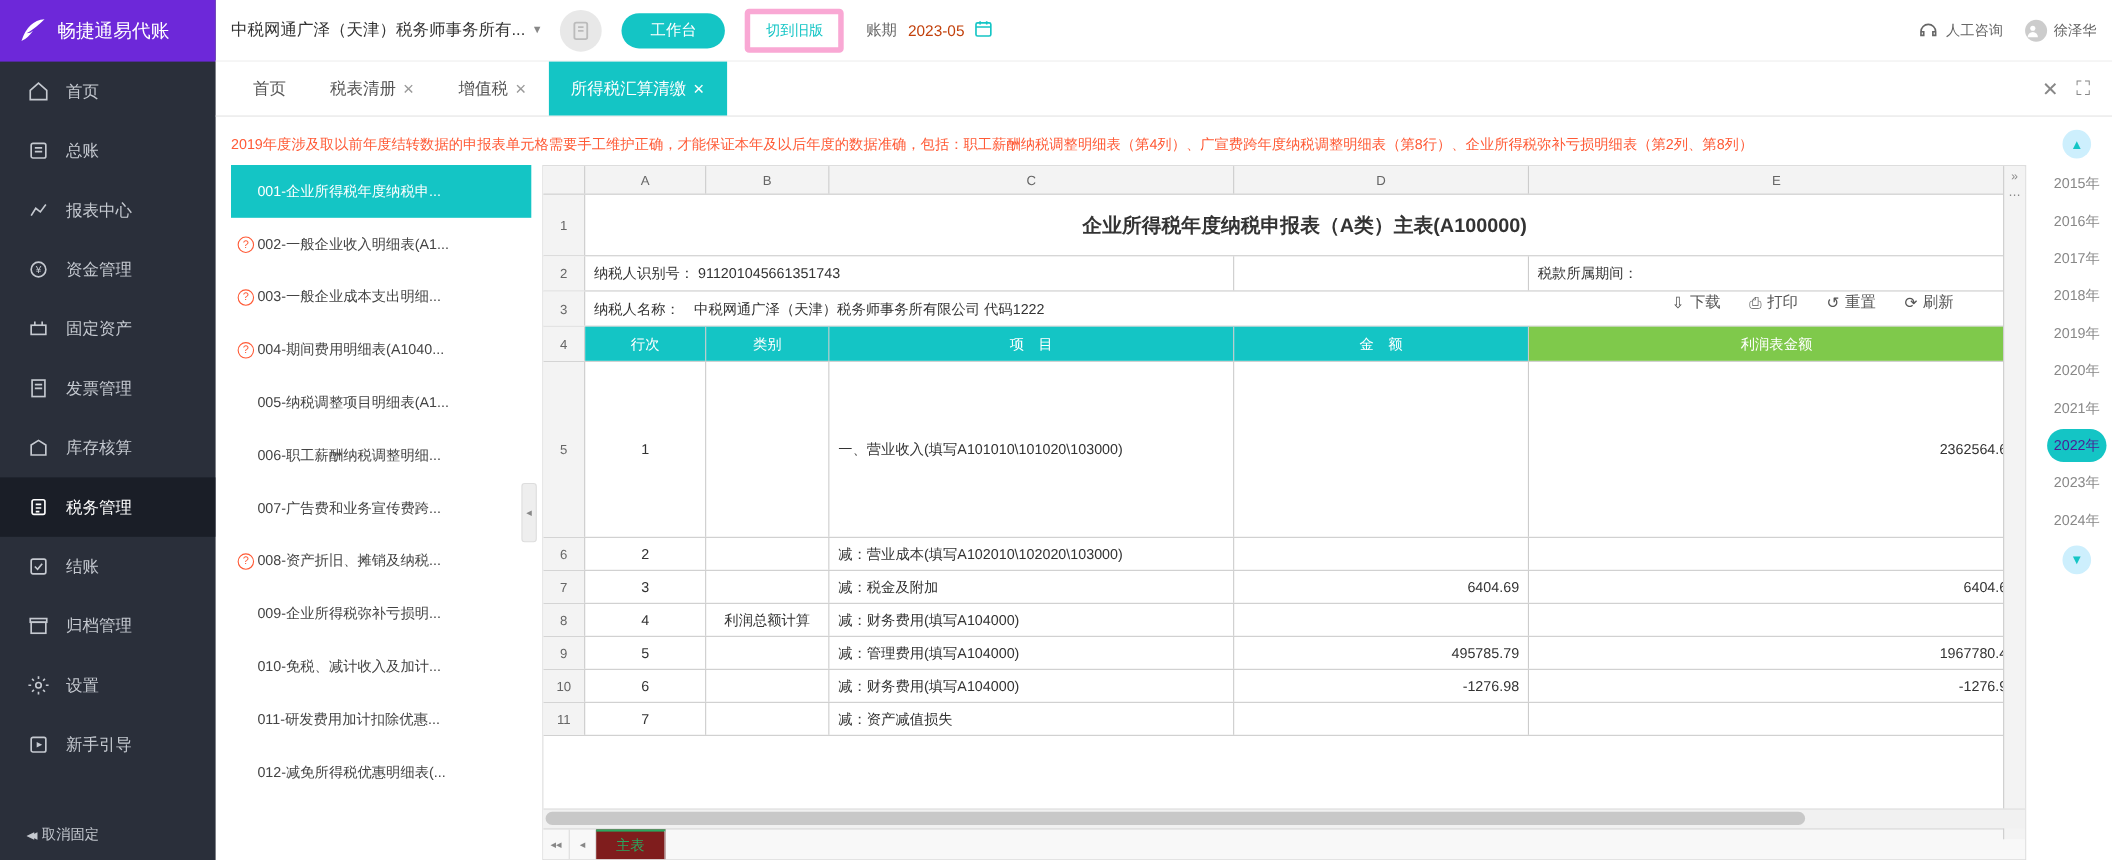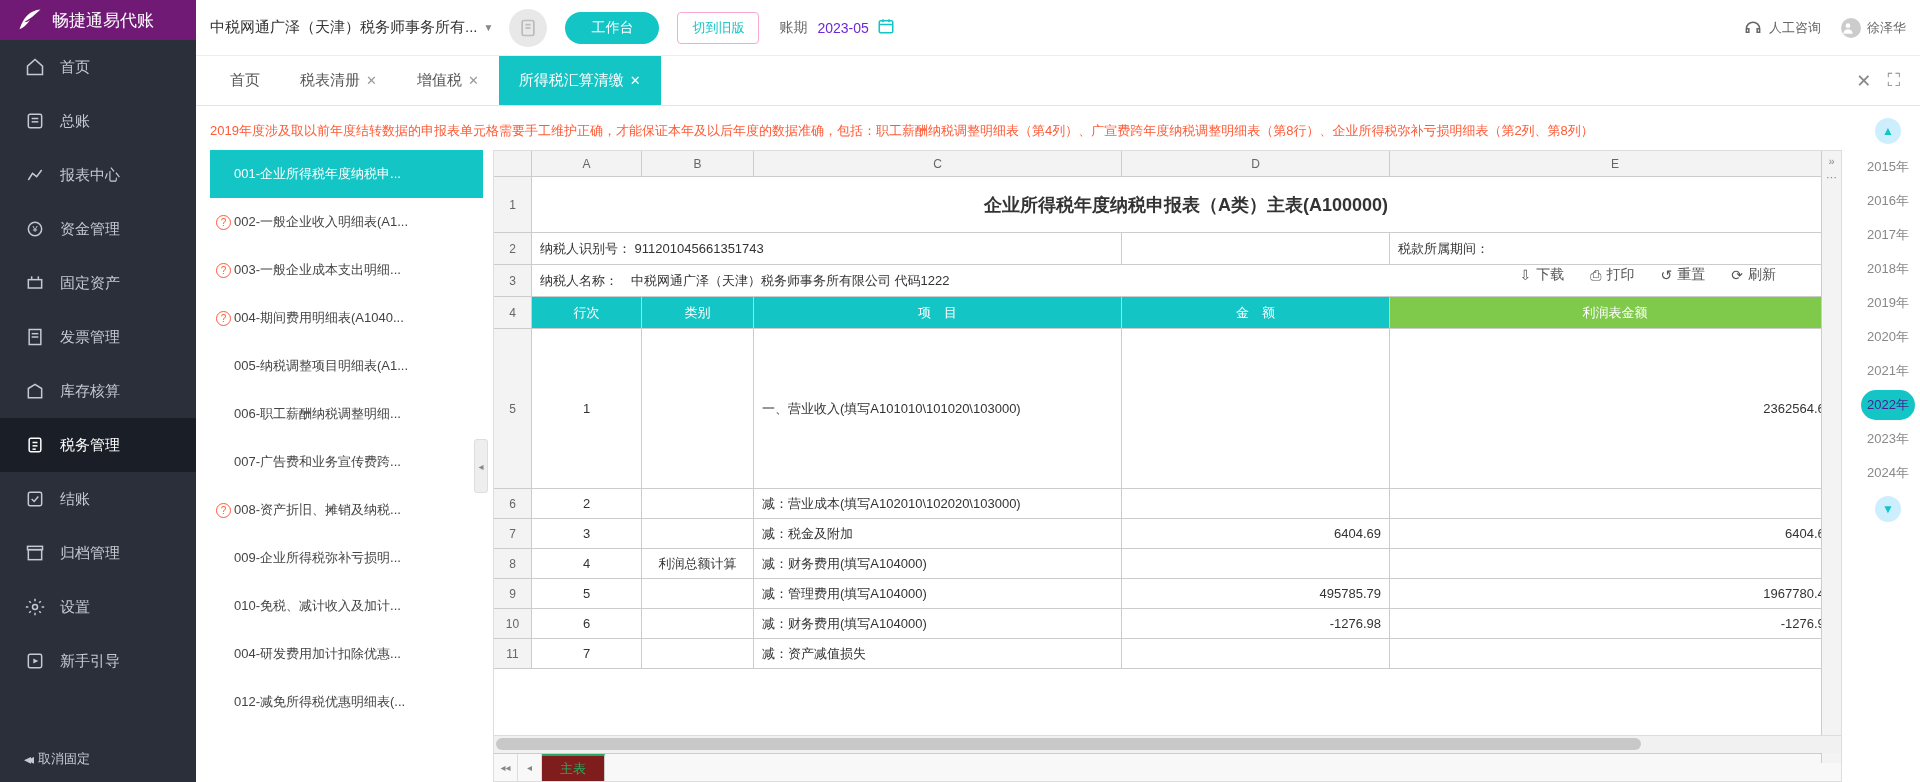--- a/index.html
+++ b/index.html
@@ -2,43 +2,43 @@
 <html><head>
 <meta charset="utf-8">
 <style>
 * { box-sizing: border-box; margin: 0; padding: 0; }
 body { font-family: "Microsoft YaHei", Arial, sans-serif; font-size: 13px; color: #333; background: #fff; overflow: hidden; }
 
 .app { display: flex; height: 782px; width: 1920px; }
 
 
 .sidebar { width: 196px; background: #2a2f3a; color: #c5c9d0; flex-shrink: 0; display: flex; flex-direction: column; }
-.logo-bar { height: 40px; background: #701a75; display: flex; align-items: center; padding: 0 16px; }
+.logo-bar { height: 56px; background: #6d28d9; display: flex; align-items: center; padding: 0 16px; }
 .logo-bar svg { width: 28px; height: 28px; margin-right: 8px; }
 .logo-text { color: #fff; font-size: 17px; font-weight: 500; }
 .nav { flex: 1; overflow-y: auto; }
 .nav-item { height: 54px; display: flex; align-items: center; padding: 0 24px; cursor: pointer; font-size: 15px; color: #c5c9d0; }
 .nav-item.active { background: #1a1e27; color: #fff; }
 .nav-item .icon { width: 22px; height: 22px; margin-right: 14px; display: inline-flex; align-items: center; justify-content: center; }
 .nav-footer { height: 46px; display: flex; align-items: center; padding: 0 24px; cursor: pointer; }
 .pin-arrows { display: inline-flex; align-items: center; margin-right: 8px; font-size: 14px; letter-spacing: -4px; }
 
 
 .main { flex: 1; display: flex; flex-direction: column; min-width: 0; }
 
 
 .topbar { height: 56px; display: flex; align-items: center; padding: 0 14px; border-bottom: 1px solid #eee; }
 .company-select { display: flex; align-items: center; max-width: 320px; font-size: 15px; color: #333; cursor: pointer; text-align: right; }
 .company-select .txt { overflow: hidden; text-overflow: ellipsis; white-space: nowrap; }
 .arrow-down { margin-left: 6px; font-size: 10px; color: #888; }
 .circle-btn { width: 38px; height: 38px; border-radius: 50%; background: #e8e8e8; display: inline-flex; align-items: center; justify-content: center; color: #aaa; margin-left: 16px; cursor: pointer; }
 .pill-btn { padding: 7px 26px; border-radius: 18px; background: #14c5c5; color: #fff; margin-left: 18px; cursor: pointer; font-size: 14px; }
-.outline-pill { padding: 6px 14px; border-radius: 4px; color: #14c5c5; border: 1px solid #f9a8d4; margin-left: 18px; cursor: pointer; font-size: 13px; }
+.outline-pill { padding: 6px 14px; border-radius: 4px; color: #14c5c5; border: 5px solid #f9a8d4; margin-left: 18px; cursor: pointer; font-size: 13px; }
 .period { margin-left: 20px; font-size: 14px; color: #666; display: flex; align-items: center; }
-.period .val { margin-left: 10px; color: #6d28d9; }
+.period .val { margin-left: 10px; color: #c2410c; }
 .period .cal-icon { margin-left: 8px; color: #14c5c5; cursor: pointer; }
 .topbar-right { margin-left: auto; display: flex; align-items: center; gap: 20px; color: #666; }
 .topbar-right .item { display: flex; align-items: center; cursor: pointer; }
 .topbar-right .item svg, .topbar-right .avatar { width: 20px; height: 20px; margin-right: 6px; }
 .avatar { width: 24px; height: 24px; border-radius: 50%; background: #ccc; display: inline-flex; align-items: center; justify-content: center; color: #fff; }
 
 
 .tabs { height: 50px; display: flex; align-items: stretch; border-bottom: 1px solid #e3e3e3; padding-left: 14px; }
 .tab { display: flex; align-items: center; padding: 0 20px; font-size: 15px; color: #555; cursor: pointer; position: relative; }
 .tab .close { margin-left: 6px; font-size: 13px; color: #999; }
@@ -348,21 +348,21 @@
                 <span class="q">?</span>
                 <span>008-资产折旧、摊销及纳税...</span>
               </div>
               <div class="form-list-item">
                 <span>009-企业所得税弥补亏损明...</span>
               </div>
               <div class="form-list-item">
                 <span>010-免税、减计收入及加计...</span>
               </div>
               <div class="form-list-item">
-                <span>004-研发费用加计扣除优惠...</span>
+                <span>011-研发费用加计扣除优惠...</span>
               </div>
               <div class="form-list-item">
                 <span>012-减免所得税优惠明细表(...</span>
               </div>
             </div>
           <div class="collapse-toggle">◂</div>
 
           <div class="sheet-wrap">
             <div class="col-headers">
               <div class="ch corner"></div>

